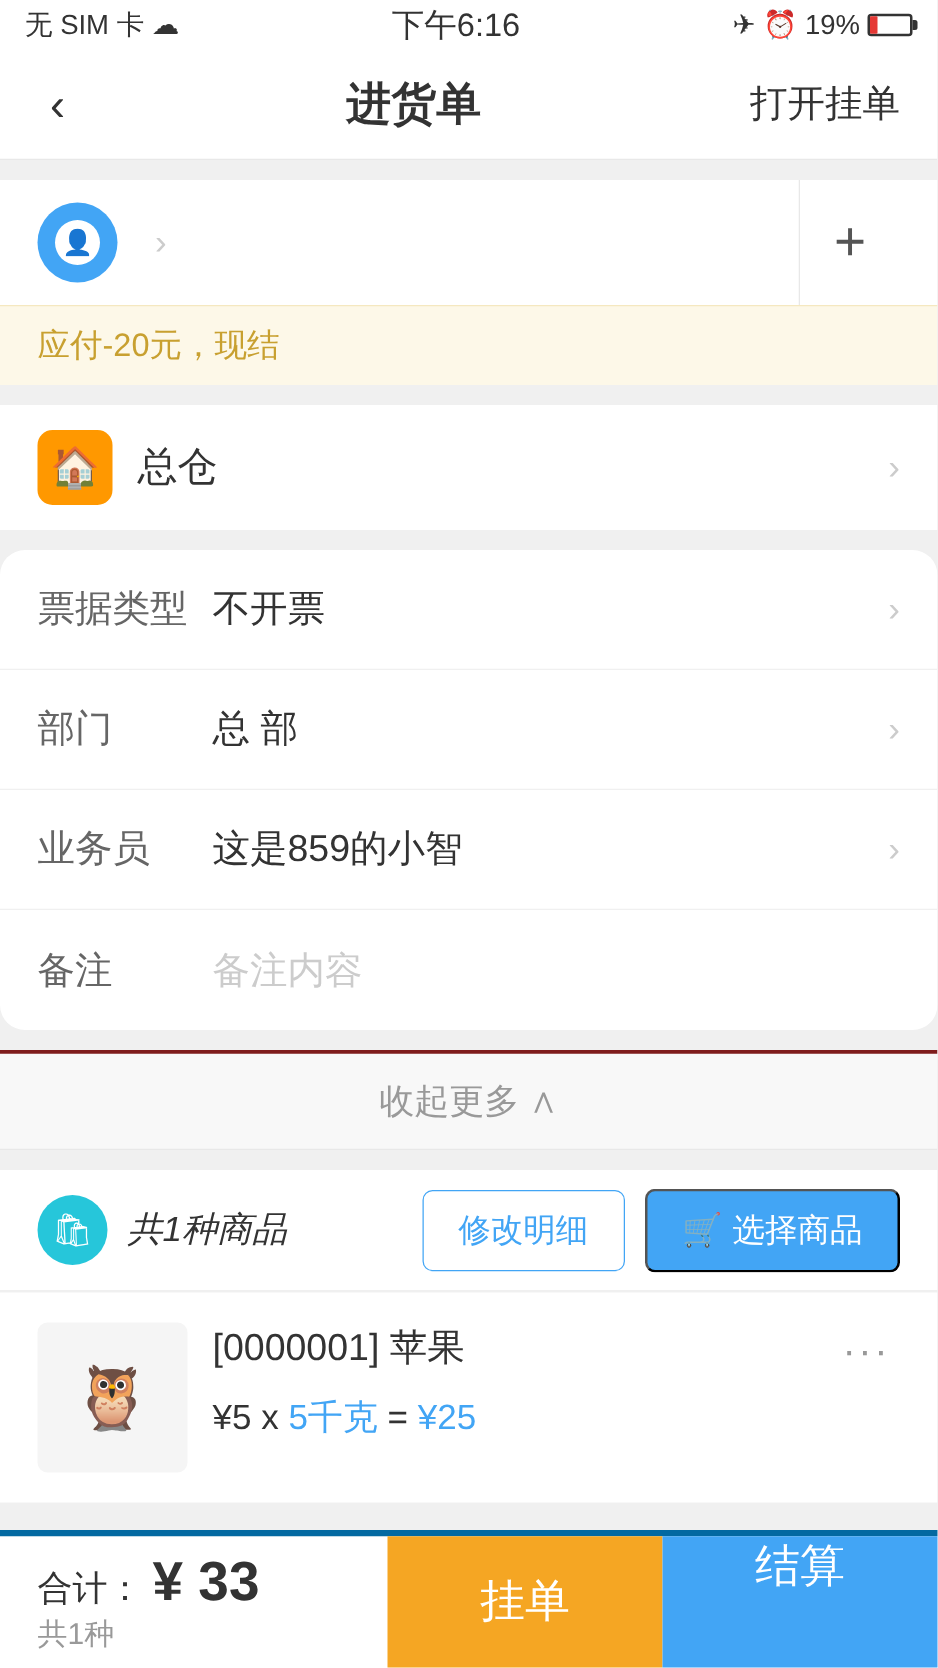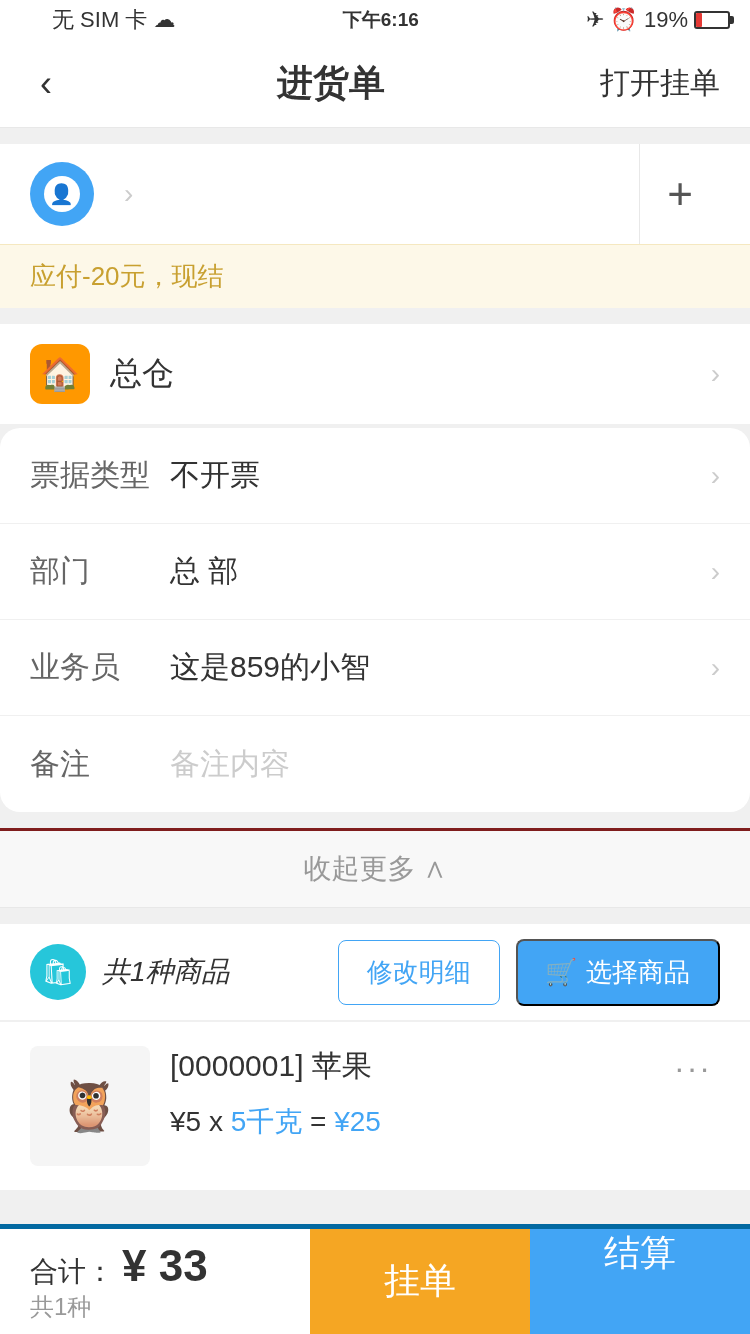--- a/index.html
+++ b/index.html
@@ -18,22 +18,22 @@
       width: 750px;
       height: 40px;
       background: #fff;
       display: flex;
       align-items: center;
       justify-content: space-between;
       padding: 0 20px;
       font-size: 22px;
       color: #333;
     }
-    .status-left { display: flex; align-items: center; gap: 8px; margin-left: 32px; }
-    .status-center { font-size: 19px; font-weight: 700; }
+    .status-left { display: flex; align-items: center; gap: 8px; }
+    .status-center { font-size: 26px; font-weight: 400; }
     .status-right { display: flex; align-items: center; gap: 6px; font-size: 22px; }
     .battery-icon {
       width: 36px; height: 18px;
       border: 2px solid #333;
       border-radius: 3px;
       position: relative;
       display: inline-flex;
       align-items: center;
     }
     .battery-icon::after {
@@ -176,21 +176,21 @@
     }
     .warehouse-name {
       font-size: 32px;
       color: #333;
       flex: 1;
     }
 
     
     .form-section {
       background: #fff;
-      margin-top: 4px;
+      margin-top: 16px;
       border-radius: 20px;
     }
     .form-row {
       display: flex;
       align-items: center;
       padding: 0 30px;
       height: 96px;
       border-bottom: 1px solid #f0f0f0;
       cursor: pointer;
     }

